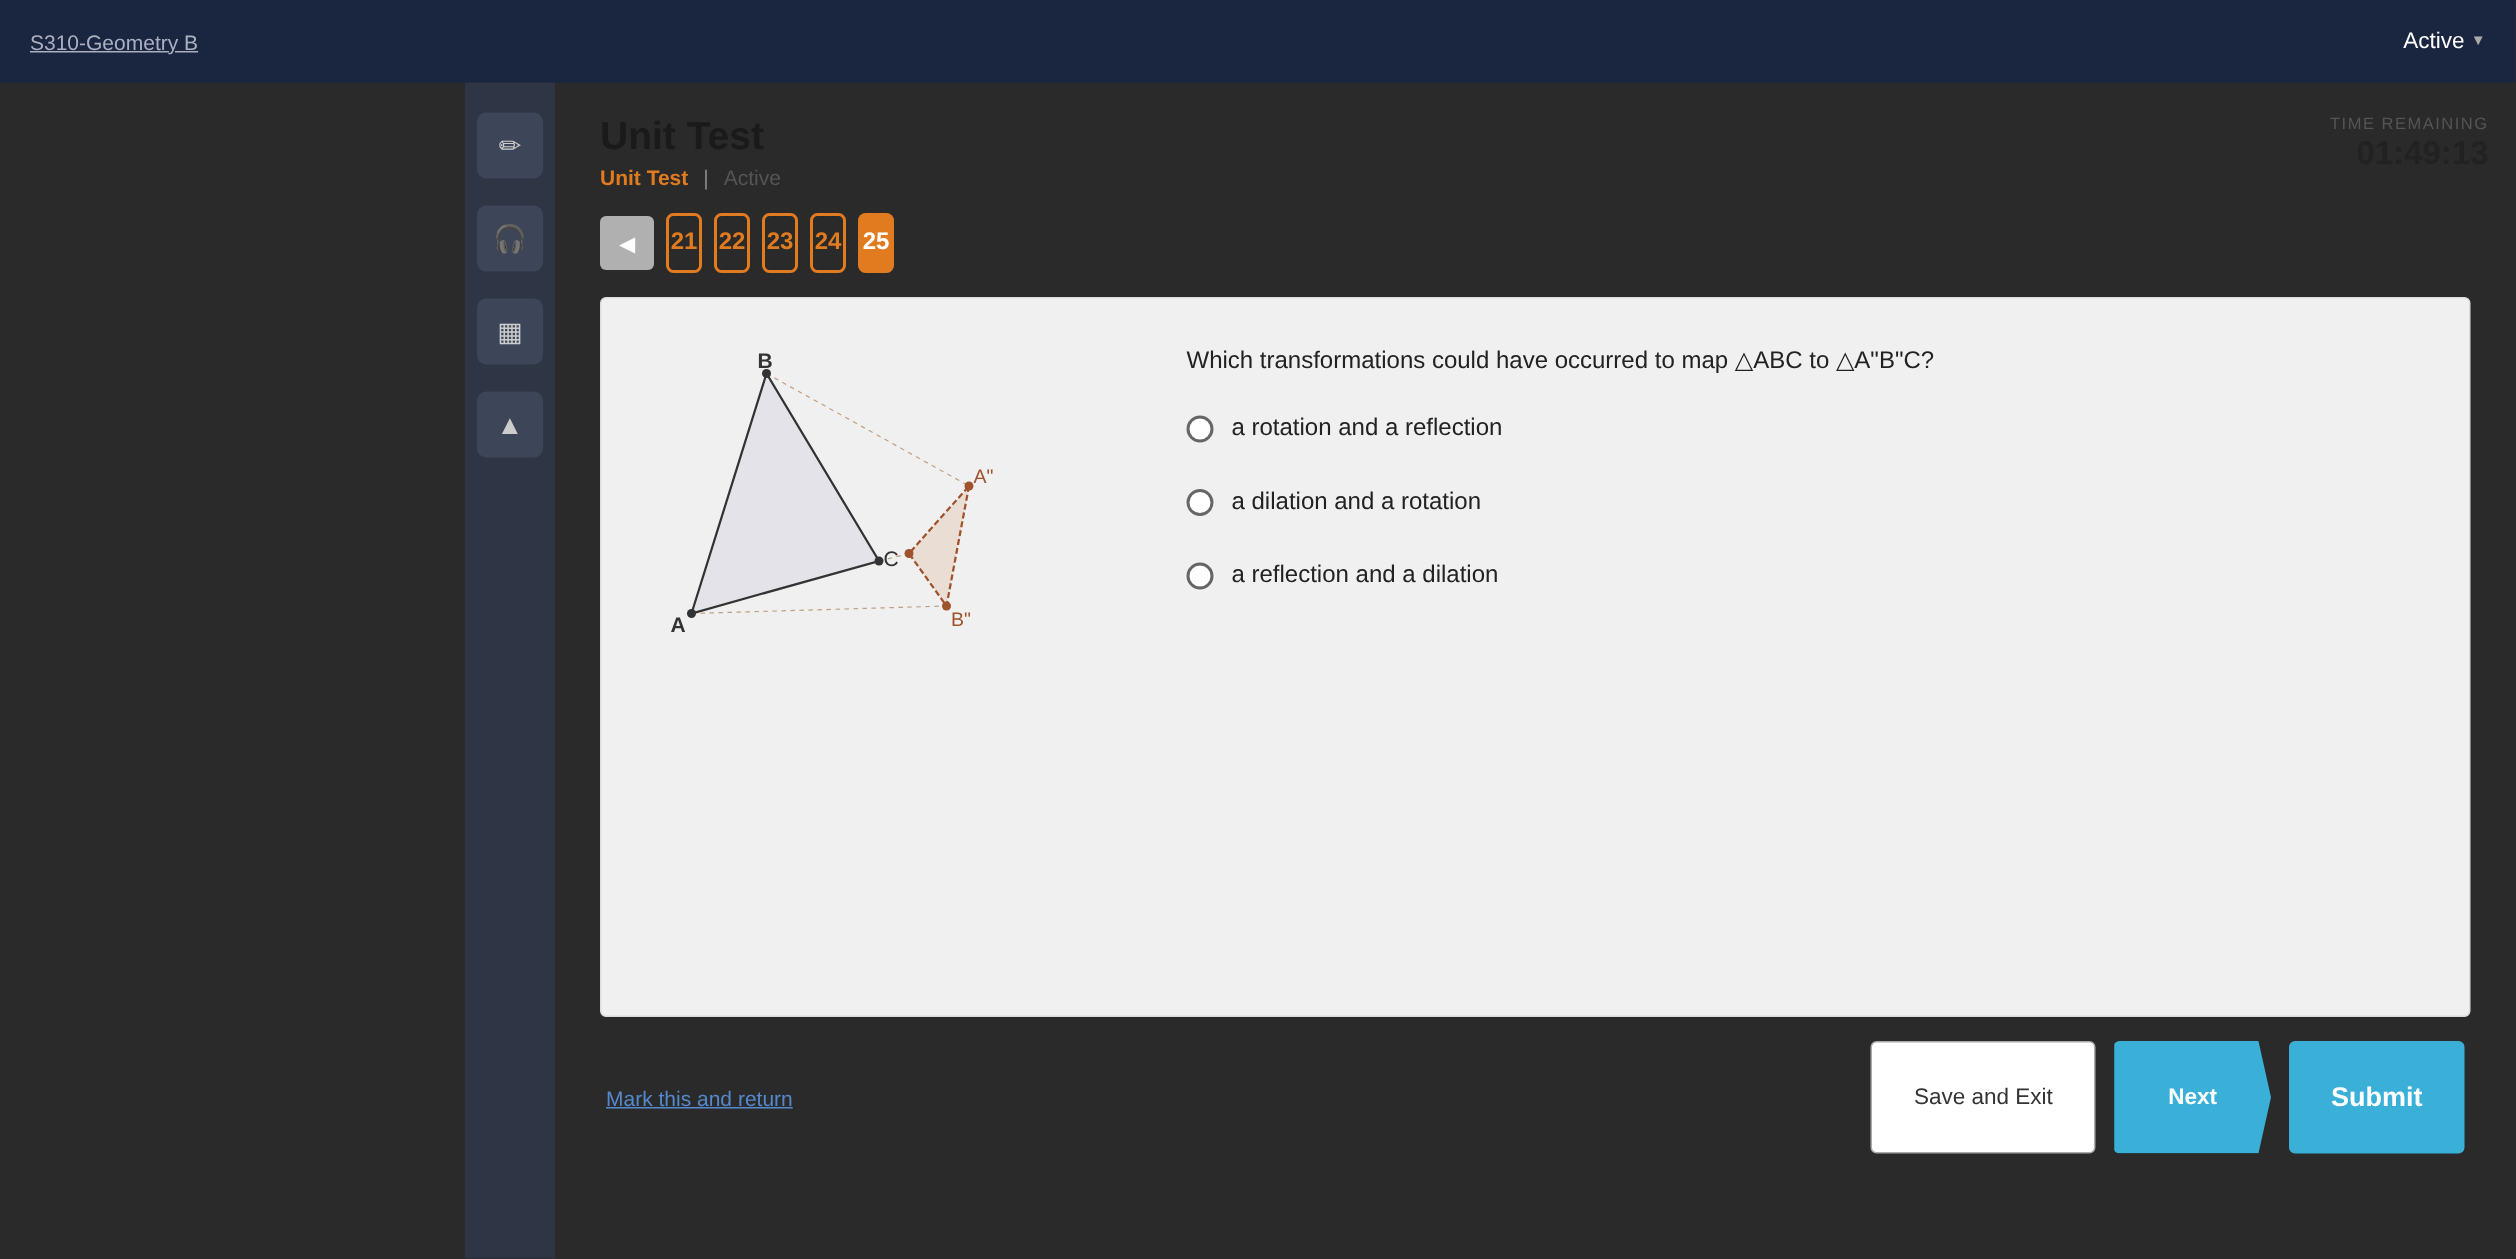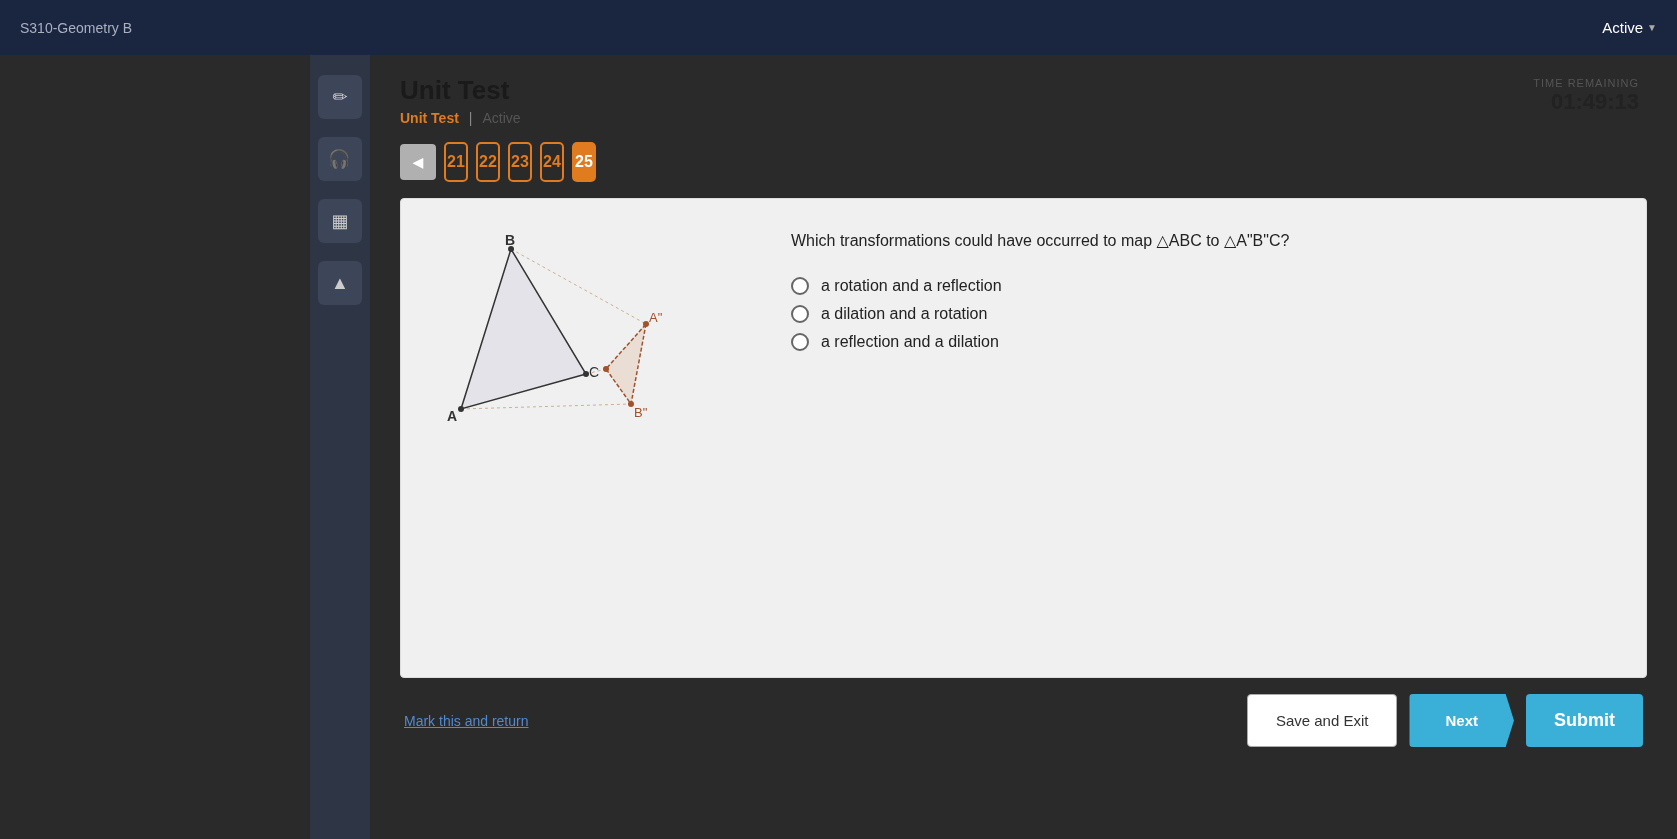--- a/index.html
+++ b/index.html
@@ -18,20 +18,21 @@
       height: 55px;
       background: #1a2540;
       display: flex;
       align-items: center;
       justify-content: space-between;
       padding: 0 20px;
     }
     .top-bar-title {
       color: #aab0c0;
       font-size: 14px;
+      text-decoration: underline;
     }
     .top-bar-right {
       display: flex;
       align-items: center;
       gap: 6px;
     }
     .lang-selector {
       color: #fff;
       font-size: 15px;
       display: flex;
@@ -158,21 +159,21 @@
       color: #e07b20;
     }
     .nav-num-btn.orange-bg {
       background: #e07b20;
       color: #fff;
     }
 
     
     .timer-block {
       position: absolute;
-      right: 38px;
+      right: 18px;
       top: 22px;
       text-align: right;
     }
     .timer-label {
       font-size: 11px;
       color: #555;
       letter-spacing: 1px;
       text-transform: uppercase;
     }
     .timer-value {
@@ -207,21 +208,21 @@
     }
     .question-text {
       font-size: 16px;
       color: #222;
       line-height: 1.5;
       margin-bottom: 24px;
     }
     .answer-options {
       display: flex;
       flex-direction: column;
-      gap: 10px;
+      gap: 31px;
     }
     .option-row {
       display: flex;
       align-items: center;
       gap: 12px;
       cursor: pointer;
     }
     .radio-circle {
       width: 18px;
       height: 18px;
@@ -247,21 +248,21 @@
       color: #5588cc;
       font-size: 14px;
       text-decoration: underline;
       cursor: pointer;
     }
     .action-buttons {
       display: flex;
       gap: 12px;
     }
     .btn-save-exit {
-      padding: 17px 28px;
+      padding: 28px 28px;
       background: #fff;
       border: 1px solid #aaa;
       border-radius: 4px;
       font-size: 15px;
       color: #333;
       cursor: pointer;
     }
     .btn-next {
       padding: 12px 36px;
       background: #3ab0d8;

